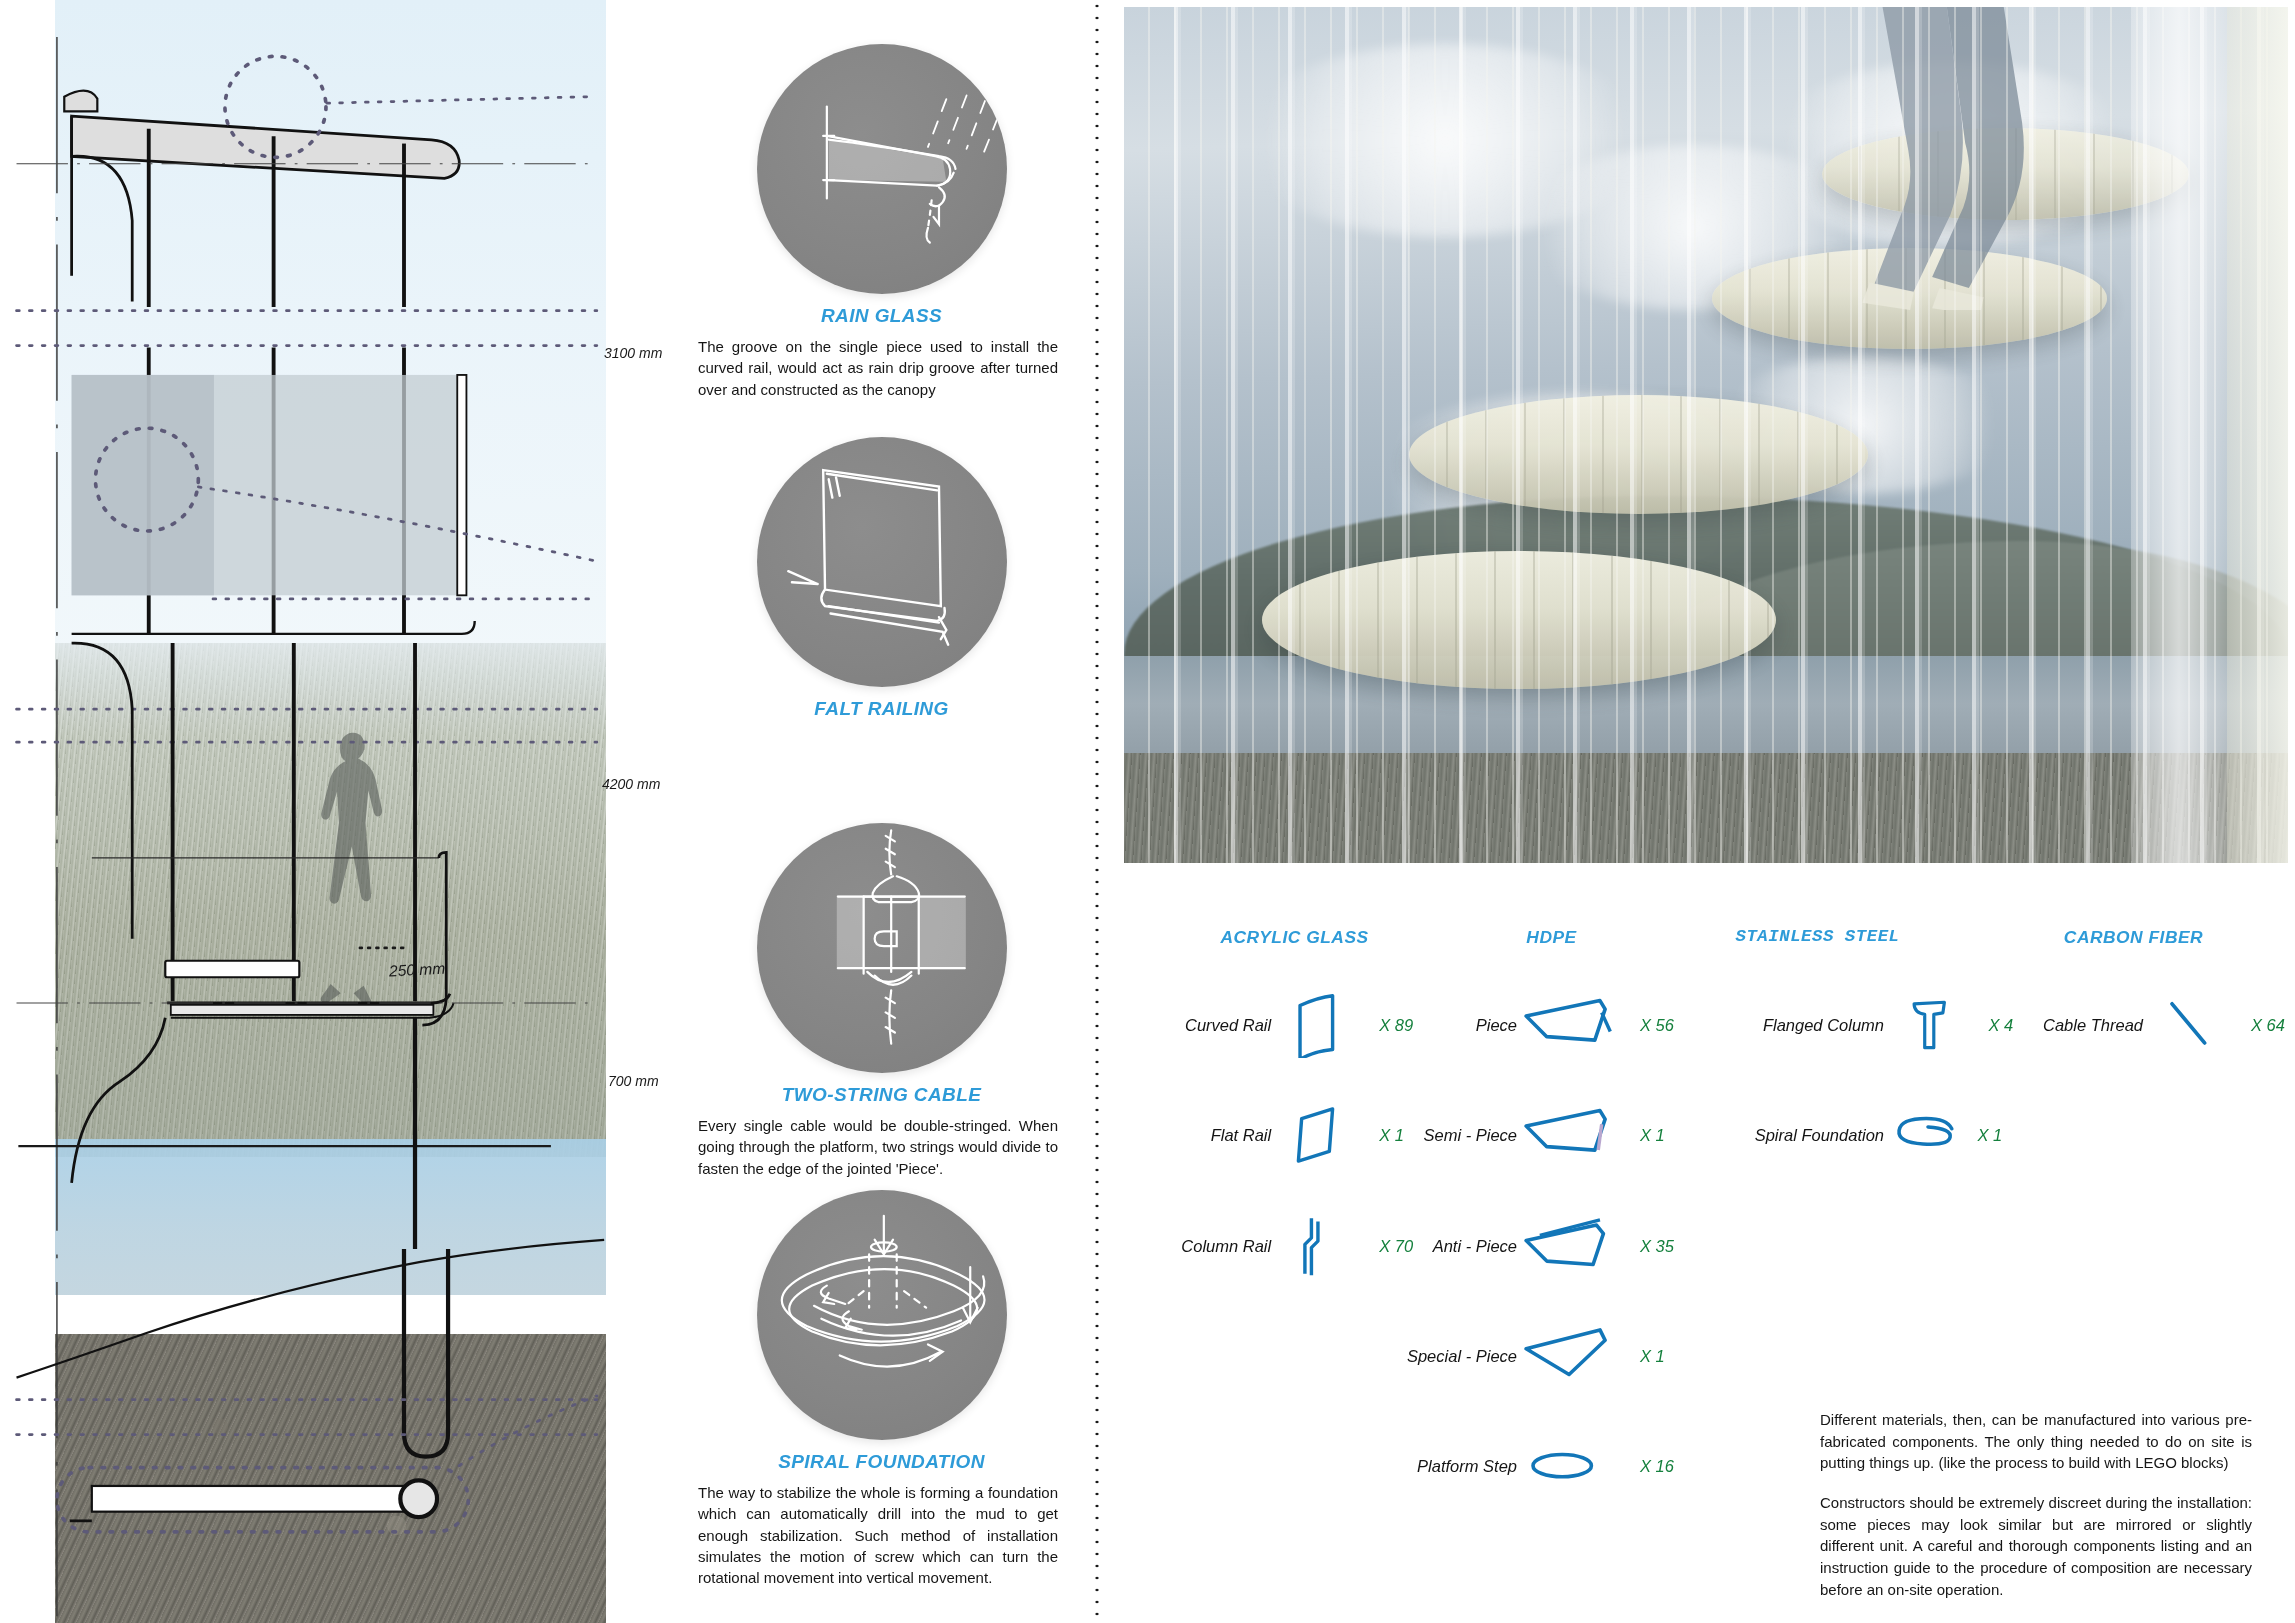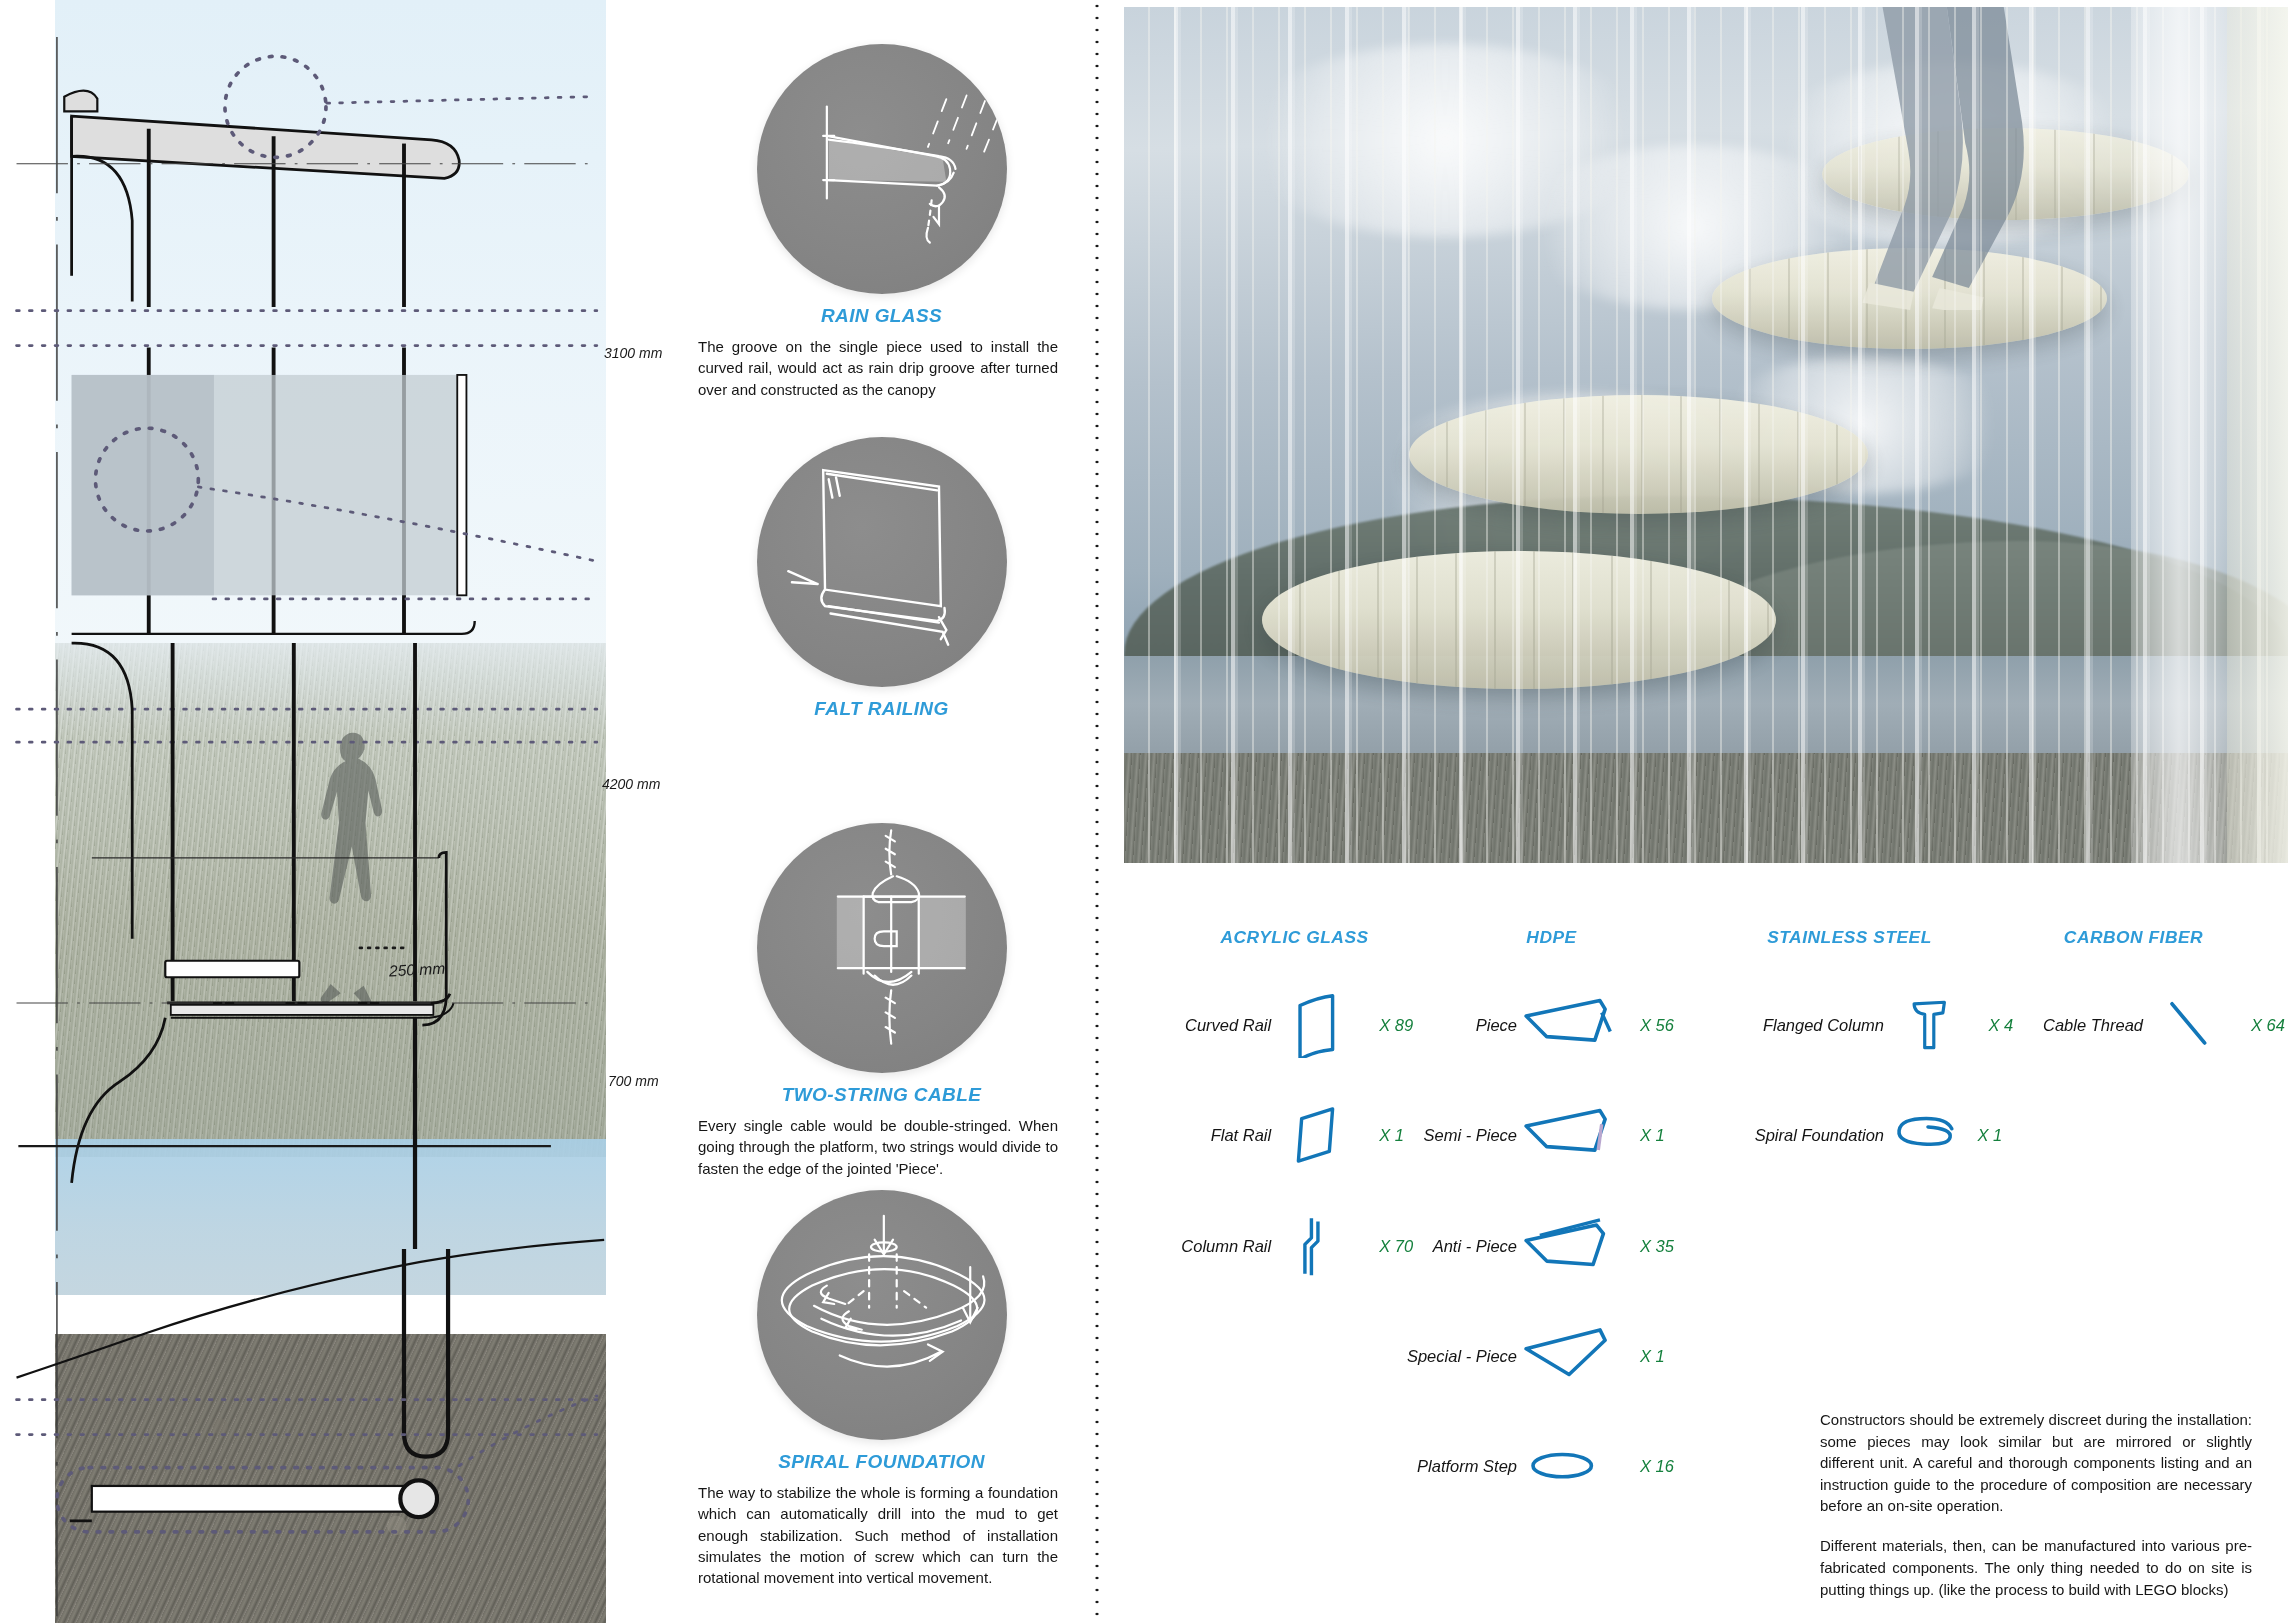--- a/index.html
+++ b/index.html
@@ -500,21 +500,21 @@
     <div class="part-row" style="left:237px; top:507px; width:331px;">
       <div class="part-label" style="width:156px;">Platform Step</div>
       <div class="part-icon" style="width:110px;">
         <svg viewBox="0 0 120 70" width="103" height="61">
             <ellipse cx="48" cy="34" rx="34" ry="13" fill="none" stroke="#1276b8" stroke-width="4.2"></ellipse>
           </svg>
       </div>
       <div class="part-qty" style="margin-left:13px;">X 16</div>
     </div>
 
-    <div class="mat-col" style="left:588px; width:275px;">
+    <div class="mat-col" style="left:556px; width:275px;font-family:Liberation Mono, monospace;">
       <div class="mat-head">STAINLESS STEEL</div>
     </div>
     <div class="part-row" style="left:606px; top:66px; width:303px;">
       <div class="part-label" style="width:154px;">Flanged Column</div>
       <div class="part-icon">
         <svg viewBox="0 0 70 80" width="53" height="64">
             <path d="M16 12 L56 10 L54 24 L42 26 L42 70 L30 70 L30 26 q-14 -2 -14 -14 Z" fill="none" stroke="#1276b8" stroke-width="4.2" stroke-linejoin="round"></path>
           </svg>
       </div>
       <div class="part-qty" style="margin-left:16.5px;">X 4</div>
@@ -537,18 +537,18 @@
       <div class="part-icon">
         <svg viewBox="0 0 70 80" width="57" height="66">
             <line x1="16" y1="14" x2="56" y2="62" stroke="#1276b8" stroke-width="4.6" stroke-linecap="round"></line>
           </svg>
       </div>
       <div class="part-qty" style="margin-left:20px;">X 64</div>
     </div>
   </div>
 
   <div class="notes">
+    <p>Different materials, then, can be manufactured into various pre-fabricated components. The only thing needed to do on site is putting things up. (like the process to build with LEGO blocks)</p>
     <p>Constructors should be extremely discreet during the installation: some pieces may look similar but are mirrored or slightly different unit. A careful and thorough components listing and an instruction guide to the procedure of composition are necessary before an on-site operation.</p>
-    <p>Different materials, then, can be manufactured into various pre-fabricated components. The only thing needed to do on site is putting things up. (like the process to build with LEGO blocks)</p>
   </div>
 
 </div>
 
 
 </body></html>

